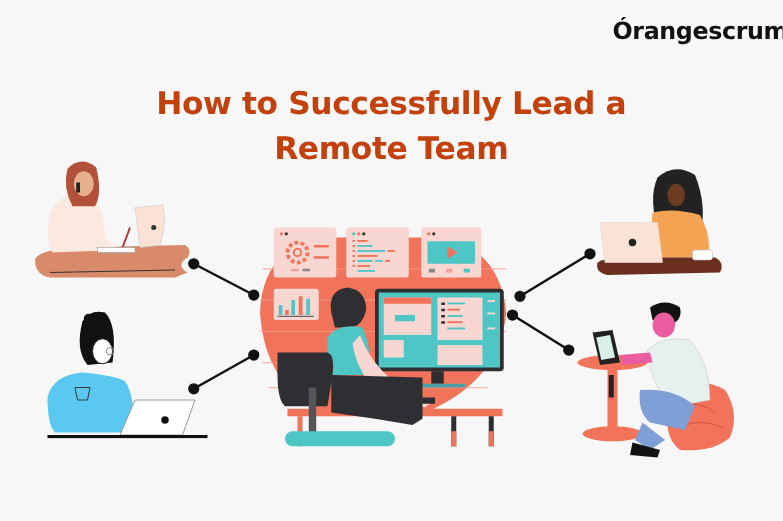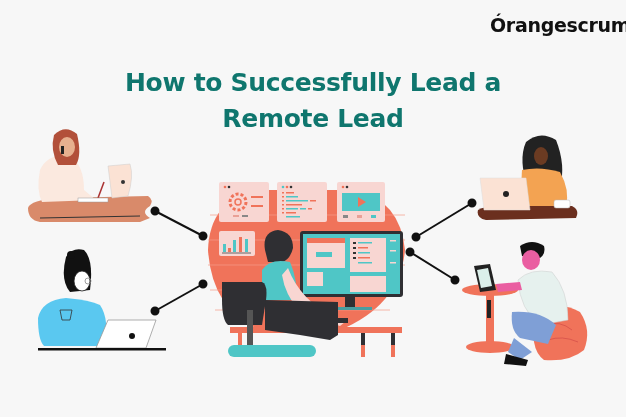--- a/index.html
+++ b/index.html
@@ -4,37 +4,37 @@
 <style>
   * { box-sizing: border-box; margin: 0; padding: 0; }
   html, body { width: 626px; height: 417px; overflow: hidden; background: #f7f7f7; }
   body { position: relative; font-family: "DejaVu Sans", "Liberation Sans", sans-serif; }
   .canvas { position: absolute; left: 0; top: 0; width: 626px; height: 345px; background: #f7f7f7; }
 
   .logo { position: absolute; left: 490px; top: 14px; font-family: "DejaVu Sans", sans-serif;
           font-weight: bold; font-size: 19px; color: #111; letter-spacing: -0.3px; }
 
   .title { position: absolute; left: 0; width: 626px; text-align: center; font-family: "DejaVu Sans", sans-serif;
-           font-weight: bold; color: #0f766e; font-size: 25px; letter-spacing: -0.3px; }
+           font-weight: bold; color: #c2410c; font-size: 25px; letter-spacing: -0.3px; }
   .title.l1 { top: 68px; }
   .title.l2 { top: 104px; }
 
   svg.art { position: absolute; left: 0; top: 0; }
 </style>
 </head>
 <body>
 
 <div class="canvas">
 
   <div class="logo">
     <span>Órangescrum</span>
   </div>
 
   <div class="title l1">How to Successfully Lead a</div>
-  <div class="title l2">Remote Lead</div>
+  <div class="title l2">Remote Team</div>
 
   <svg class="art" width="626" height="417" viewBox="0 0 626 417">
 
     <g stroke="#111" stroke-width="2" fill="#111">
       <line x1="155" y1="211" x2="203" y2="236"></line>
       <circle cx="155" cy="211" r="3.5"></circle>
         <circle cx="203" cy="236" r="3.5"></circle>
       <line x1="155" y1="311" x2="203" y2="284"></line>
       <circle cx="155" cy="311" r="3.5"></circle>
         <circle cx="203" cy="284" r="3.5"></circle>

